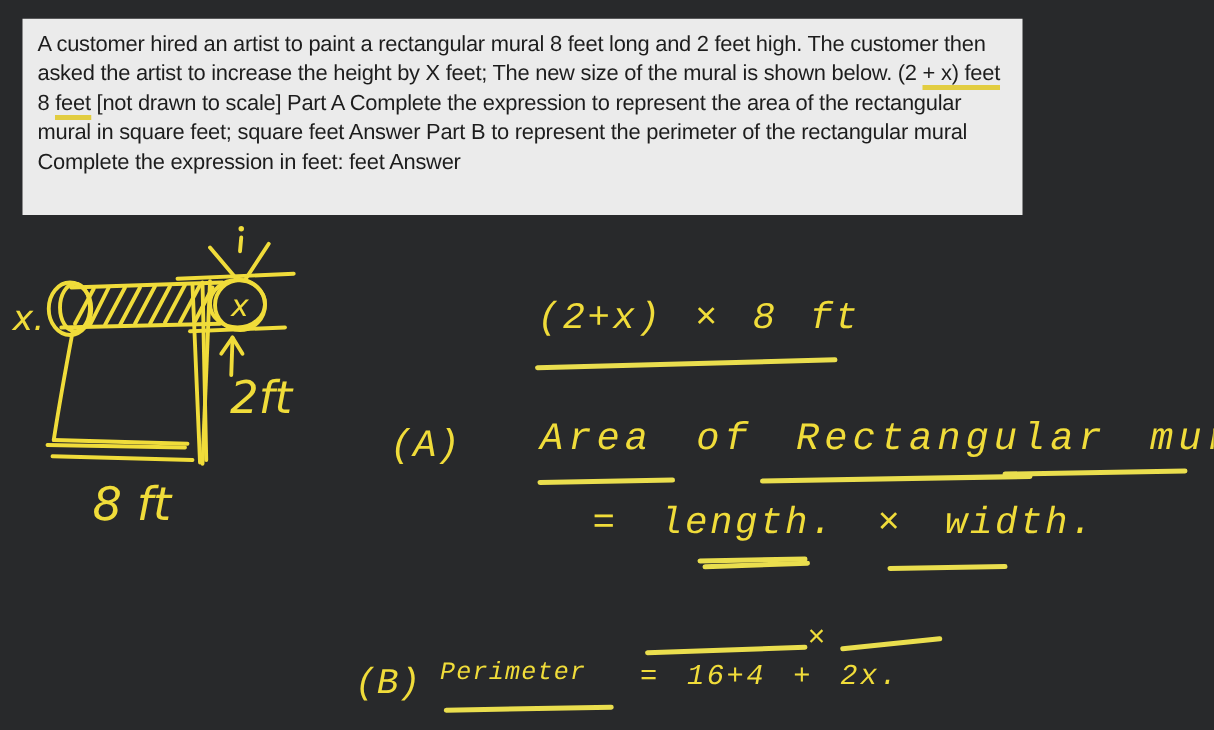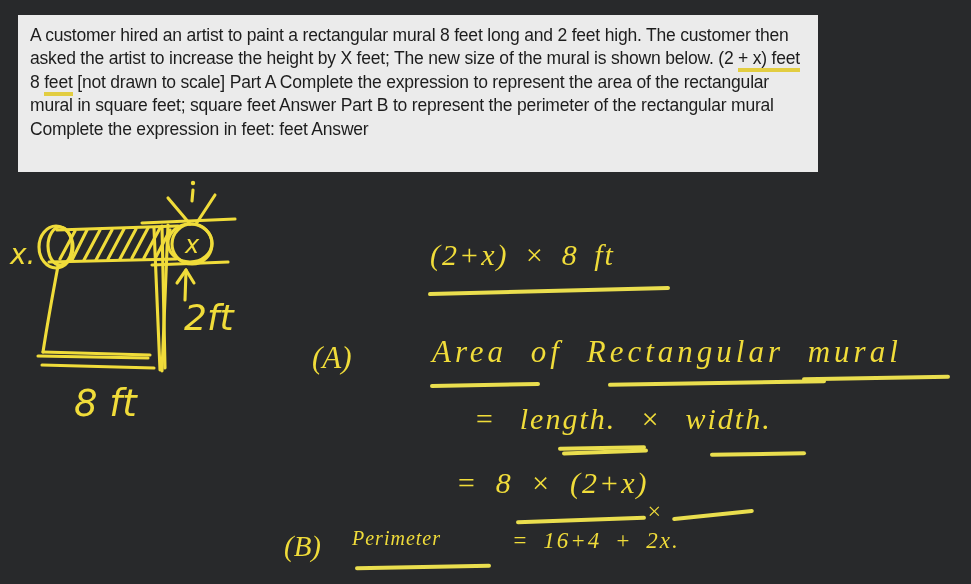--- a/index.html
+++ b/index.html
@@ -17,21 +17,21 @@
     background:#ebebeb;color:#1d1d1d;
     font-size:17.5px;line-height:23.4px;letter-spacing:-0.2px;
   }
   .hl{
     border-bottom:4px solid #e2cd41;
   }
 
   
   .hw{
     position:absolute;color:#f0dc3a;
-    font-family:Liberation Serif, serif;
+    font-family:Liberation Mono, monospace;
     font-style:italic;white-space:nowrap;
   }
   .stroke{
     position:absolute;background:#eade4e;height:4px;border-radius:3px;
   }
   .sketch-svg{position:absolute;left:2px;top:178px;}
   .sketch-svg path, .sketch-svg ellipse, .sketch-svg circle{
     fill:none;stroke:#f0dc3a;stroke-width:3.1;stroke-linecap:round;stroke-linejoin:round;
   }
   .sketch-svg .dot{fill:#f0dc3a;stroke:none;}
@@ -110,21 +110,20 @@
   <div class="hw" style="left:432px;top:334px;font-size:31px;letter-spacing:4px;word-spacing:12px;">Area of Rectangular mural</div>
   <div class="stroke" style="left:430px;top:383px;width:110px;transform:rotate(-1deg);"></div>
   <div class="stroke" style="left:608px;top:381px;width:218px;transform:rotate(-1deg);"></div>
   <div class="stroke" style="left:802px;top:376px;width:148px;transform:rotate(-1deg);"></div>
 
   <div class="hw" style="left:462px;top:402px;font-size:30px;letter-spacing:2px;word-spacing:14px;margin-left:12px;">= length. × width.</div>
   <div class="stroke" style="left:558px;top:446px;width:88px;transform:rotate(-1deg);"></div>
   <div class="stroke" style="left:710px;top:452px;width:96px;transform:rotate(-1deg);"></div>
 
   <div class="stroke" style="left:562px;top:450px;width:86px;transform:rotate(-2deg);"></div>
-  <div class="hw" style="left:456px;top:466px;font-size:30px;letter-spacing:2px;word-spacing:8px;">= 8 × (2+x)</div>
   <div class="stroke" style="left:516px;top:518px;width:130px;transform:rotate(-2deg);"></div>
   <div class="hw" style="left:646px;top:498px;font-size:24px;">×</div>
   <div class="stroke" style="left:672px;top:513px;width:82px;transform:rotate(-6deg);"></div>
 
   <div class="hw" style="left:284px;top:530px;font-size:29px;">(B)</div>
   <div class="hw" style="left:352px;top:527px;font-size:20px;letter-spacing:1px;text-align:center;">Perimeter</div>
   <div class="stroke" style="left:355px;top:565px;width:136px;transform:rotate(-1deg);"></div>
   <div class="hw" style="left:512px;top:528px;font-size:23px;letter-spacing:2px;word-spacing:6px;">= 16+4 + 2x.</div>
 
 </div>

